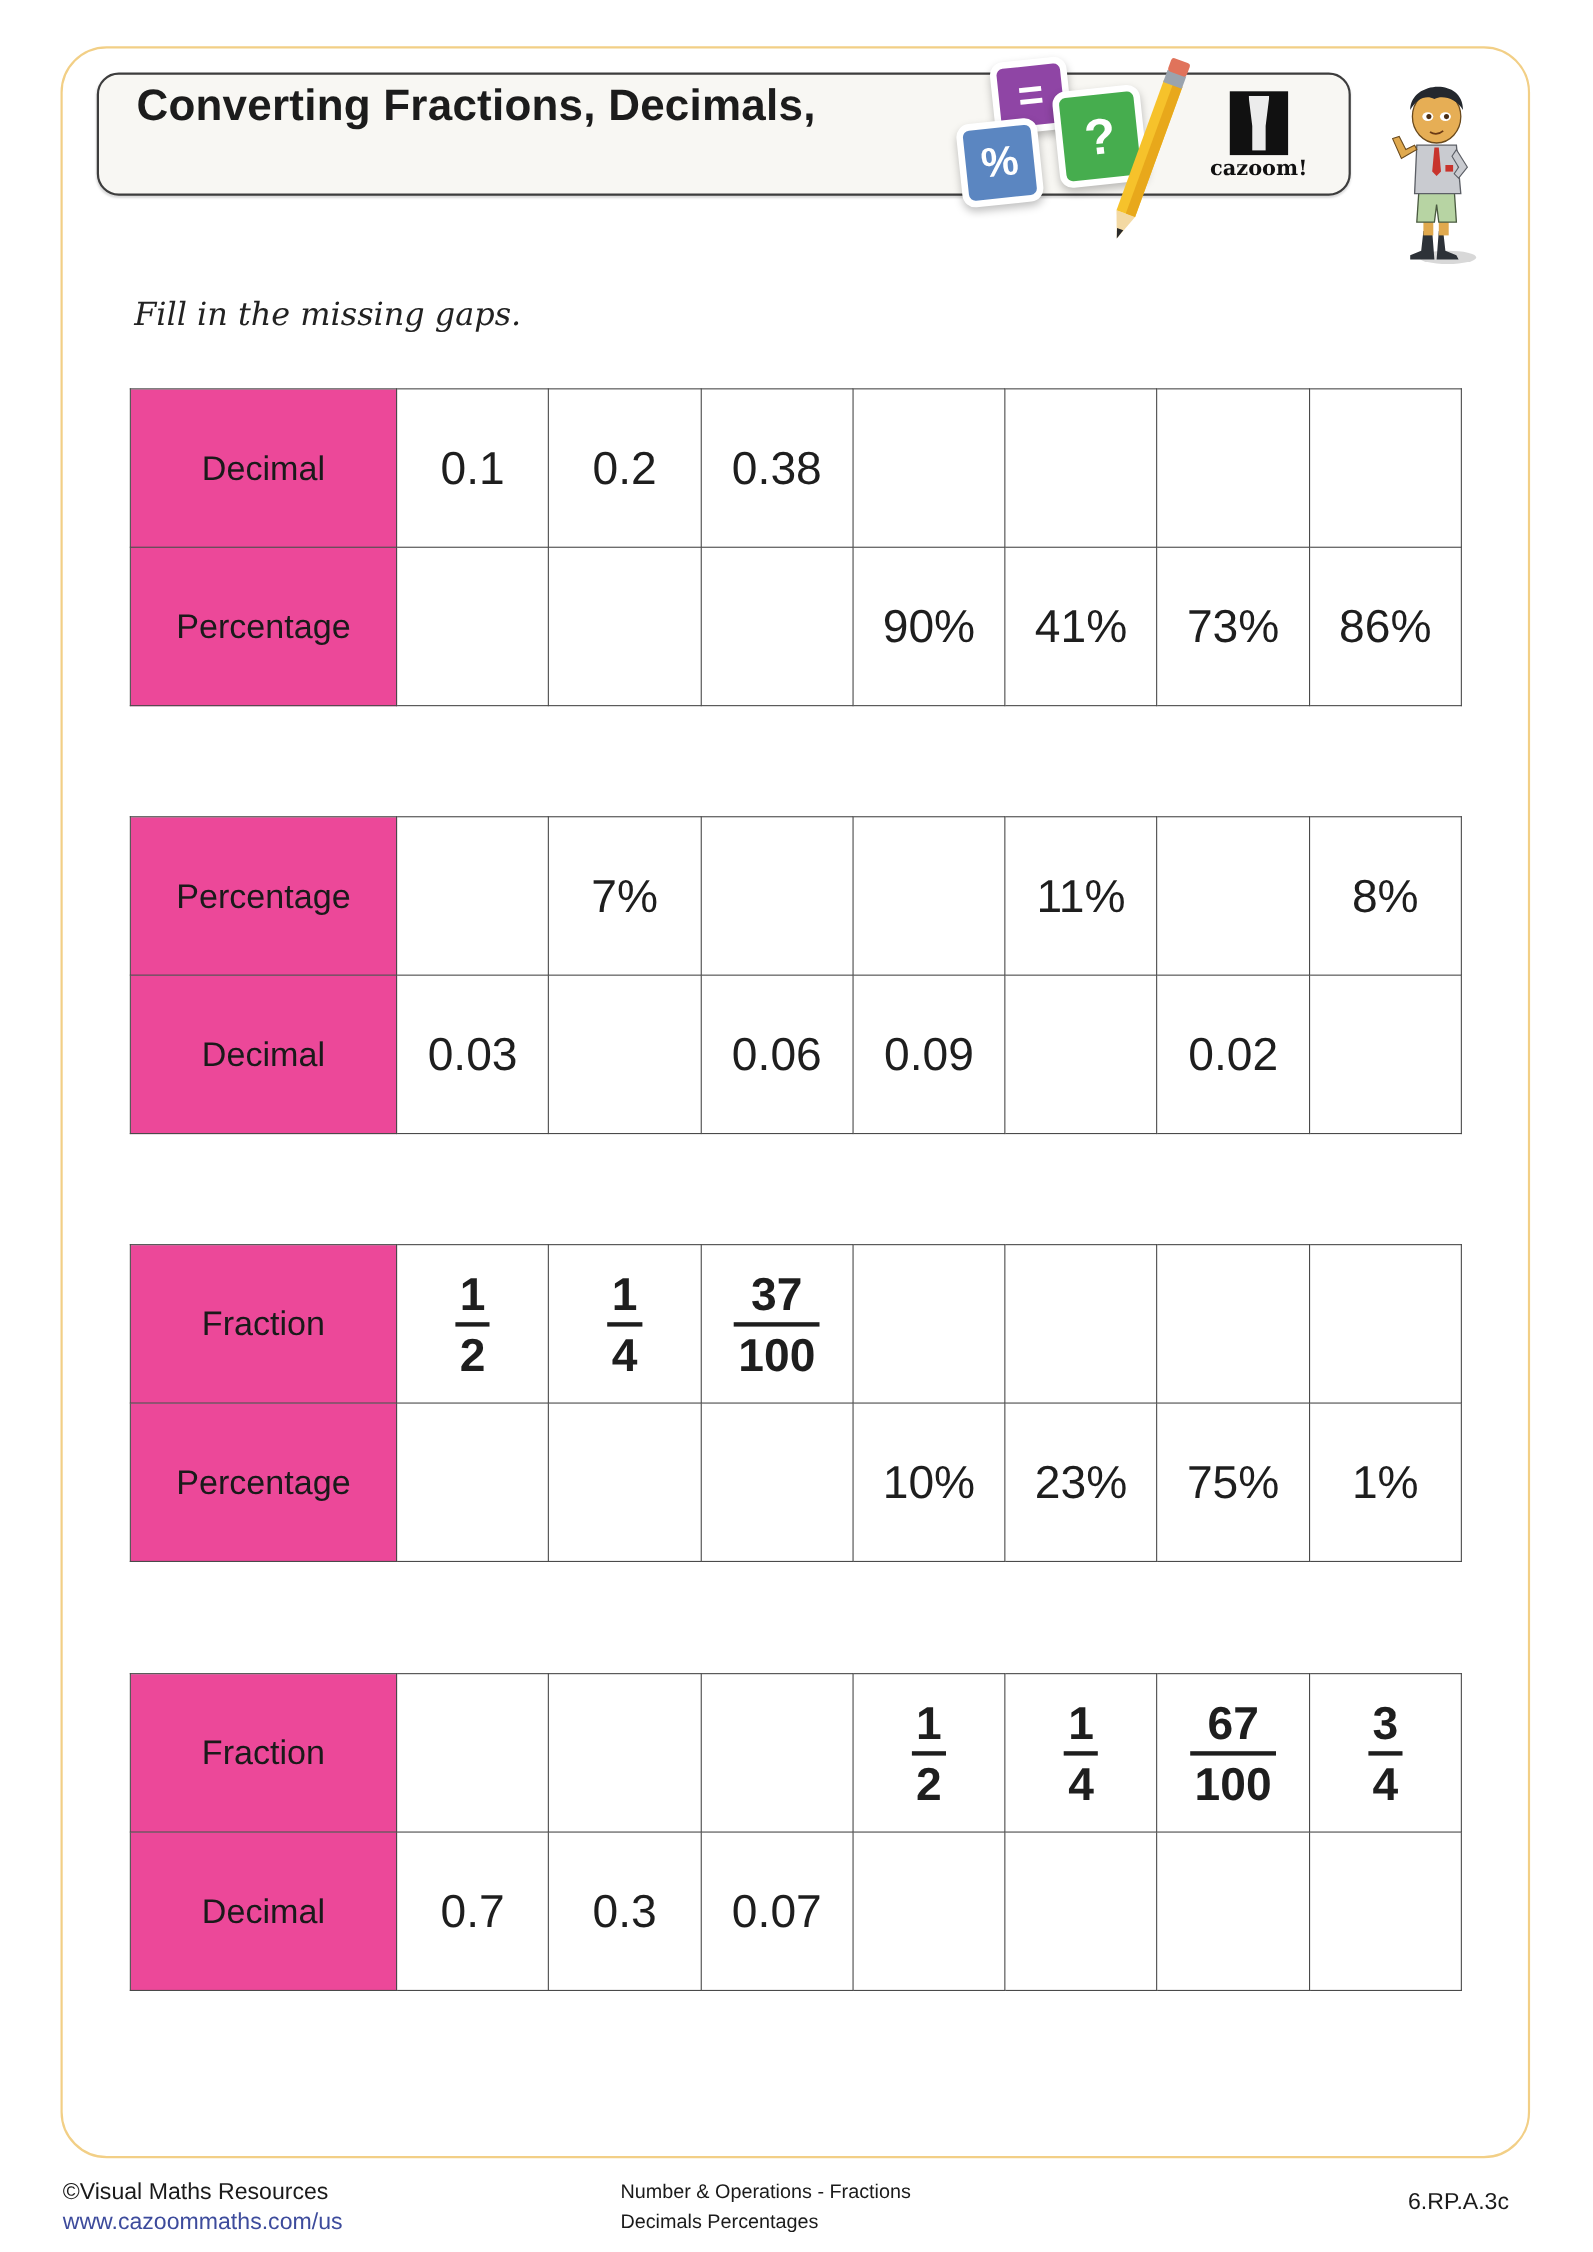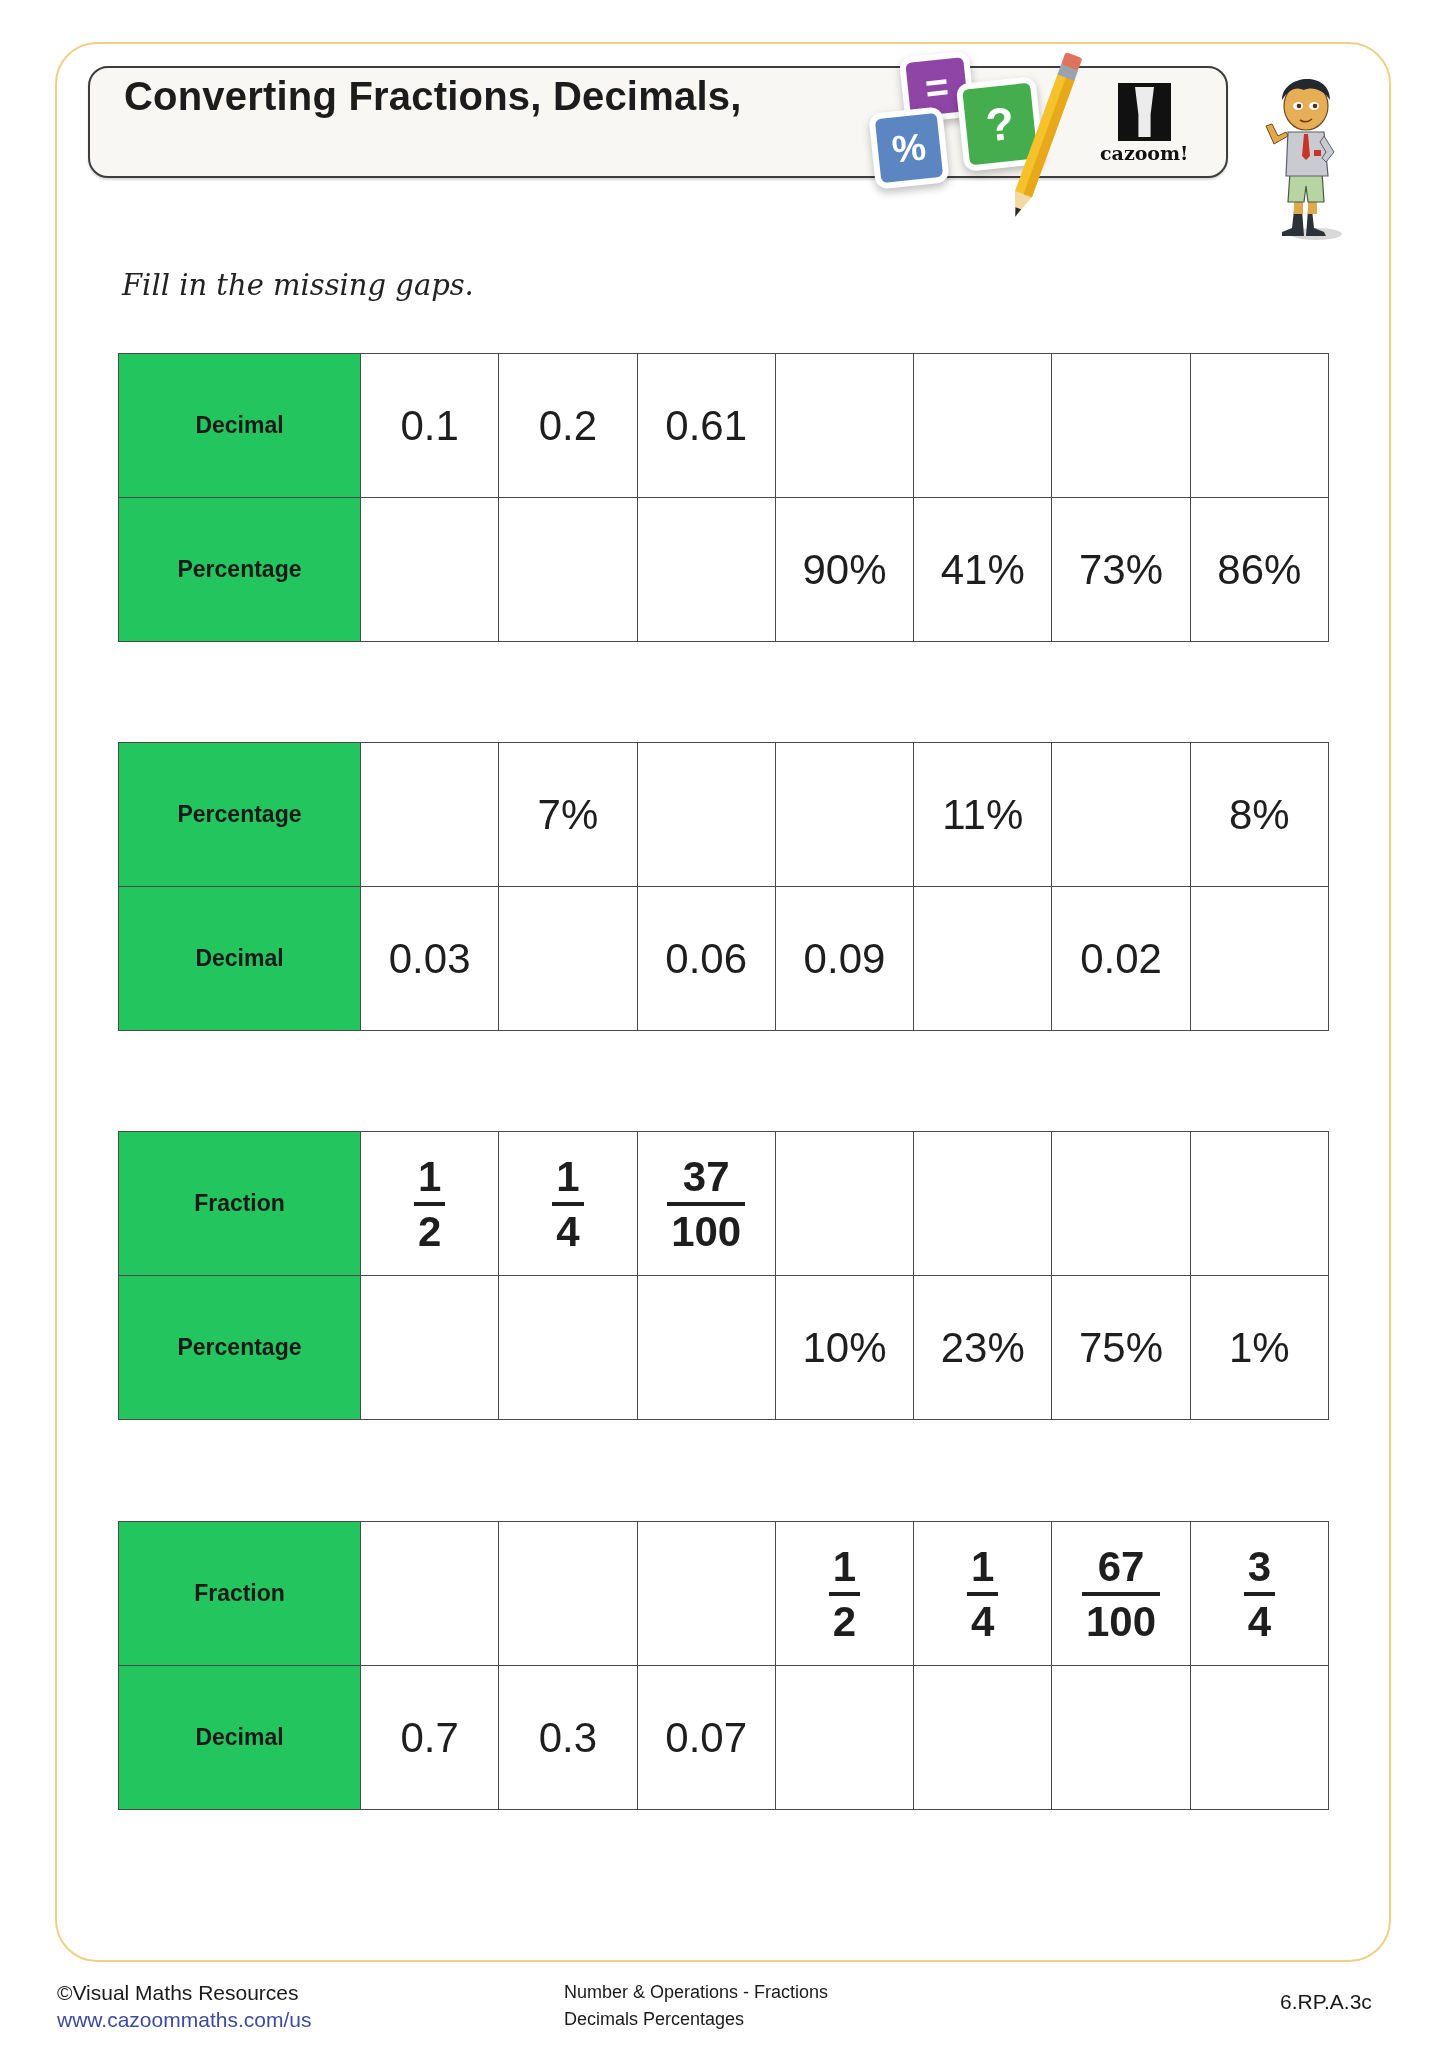--- a/index.html
+++ b/index.html
@@ -25,21 +25,21 @@
   .tile.purple { left: 902px; top: 54px; width: 70px; height: 66px; background: #8f45a5; transform: rotate(-6deg); font-size: 40px; }
   .tile.blue { left: 872px; top: 110px; width: 74px; height: 76px; background: #5b86c1; transform: rotate(-6deg); font-size: 38px; }
   .tile.green { left: 960px; top: 80px; width: 80px; height: 88px; background: #46ad4e; transform: rotate(-6deg); font-size: 46px; }
   .pencil { position: absolute; left: 1000px; top: 50px; width: 90px; height: 170px; }
   .character { position: absolute; left: 1252px; top: 60px; width: 105px; height: 182px; }
   .instruction { position: absolute; left: 122px; top: 268px; font-family: "DejaVu Serif", "Liberation Serif", serif;
                  font-style: italic; font-size: 29px; color: #222; }
   .grid { position: absolute; left: 118px; width: 1211px; border-collapse: collapse; table-layout: fixed; }
   .grid td { border: 1.6px solid #4a4a4a; height: 143px; padding: 0; text-align: center; vertical-align: middle;
              font-size: 42px; color: #1e1e1e; }
-  .grid td.head { width: 241px; background: #22c55e; font-weight: bold; font-size: 23px; color: #1a1a1a; }
+  .grid td.head { width: 241px; background: #ec4899; font-weight: normal; font-size: 31px; color: #1a1a1a; }
   .frac { display: inline-flex; flex-direction: column; align-items: center; font-weight: bold; font-size: 42px; line-height: 44px; }
   .frac .num, .frac .den { padding: 0 4px; }
   .frac .bar { align-self: stretch; height: 3.5px; background: #1e1e1e; margin: 3px 0 4px 0; }
   .footer-left { position: absolute; left: 57px; top: 1979px; font-size: 21px; line-height: 27px; color: #1a1a1a; }
   .footer-left a { color: #3d4b9c; }
   .footer-center { position: absolute; left: 564px; width: 400px; top: 1979px; text-align: left; font-size: 18px; line-height: 27px; color: #1a1a1a; }
   .footer-right { position: absolute; left: 1280px; top: 1990px; font-size: 21px; color: #1a1a1a; }
 </style>
 </head>
 <body>
@@ -93,21 +93,21 @@
 </svg>
 
 <div class="instruction">Fill in the missing gaps.</div>
 
 <table class="grid" style="top:353px">
   <tbody>
       <tr>
     <td class="head">Decimal</td>
     <td>0.1</td>
     <td>0.2</td>
-    <td>0.61</td>
+    <td>0.38</td>
     <td></td>
     <td></td>
     <td></td>
     <td></td>
   </tr>
   <tr>
     <td class="head">Percentage</td>
     <td></td>
     <td></td>
     <td></td>

